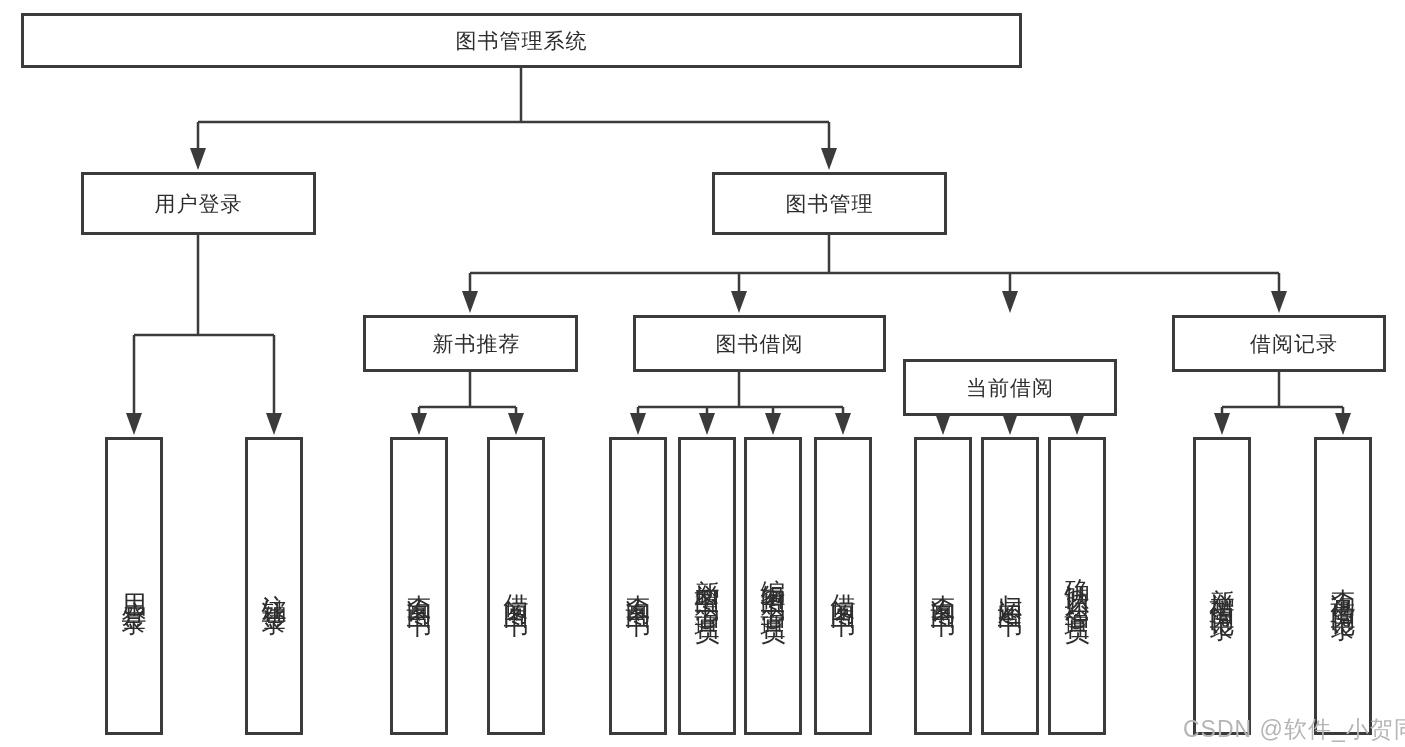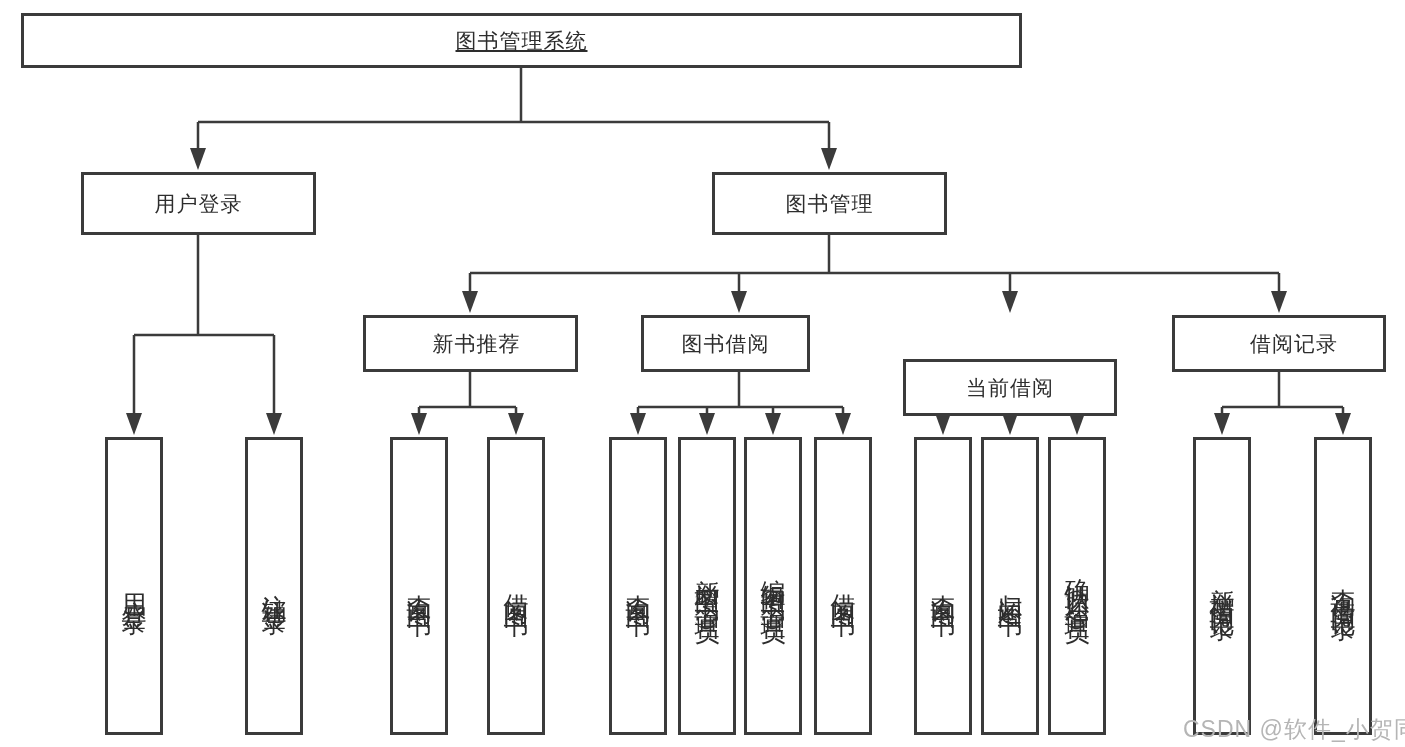--- a/index.html
+++ b/index.html
@@ -39,25 +39,25 @@
   .h-node { font-size: 21px; letter-spacing: 1px; }
   .v-node {
     writing-mode: vertical-rl;
     text-orientation: mixed;
     font-size: 25px;
     letter-spacing: 6px;
     line-height: 1;
   }
 
   
-  .n-root   { left: 21px;  top: 13px;  width: 1001px; height: 55px; text-decoration: underline; }
+  .n-root   { left: 21px;  top: 13px;  width: 1001px; height: 55px; }
   .n-l2a    { left: 81px;  top: 172px; width: 235px;  height: 63px; }
   .n-l2b    { left: 712px; top: 172px; width: 235px;  height: 63px; }
   .n-l3a    { left: 363px; top: 315px; width: 215px;  height: 57px; padding-left: 12px; }
-  .n-l3b    { left: 633px; top: 315px; width: 169px;  height: 57px; margin-left: 8px; }
+  .n-l3b    { left: 633px; top: 315px; width: 253px;  height: 57px; }
   .n-l3c    { left: 903px; top: 315px; width: 214px;  height: 57px; margin-top: 44px; }
   .n-l3d    { left: 1172px;top: 315px; width: 214px;  height: 57px; padding-left: 30px; }
   .leaf     { top: 437px; width: 58px; height: 298px; }
   .lf1  { left: 105px; }  .lf2  { left: 245px; }
   .lf3  { left: 390px; }  .lf4  { left: 487px; }
   .lf5  { left: 609px; }  .lf6  { left: 678px; }
   .lf7  { left: 744px; }  .lf8  { left: 814px; }
   .lf9  { left: 914px; }  .lf10 { left: 981px; }
   .lf11 { left: 1048px; } .lf12 { left: 1193px; }
   .lf13 { left: 1314px; }

